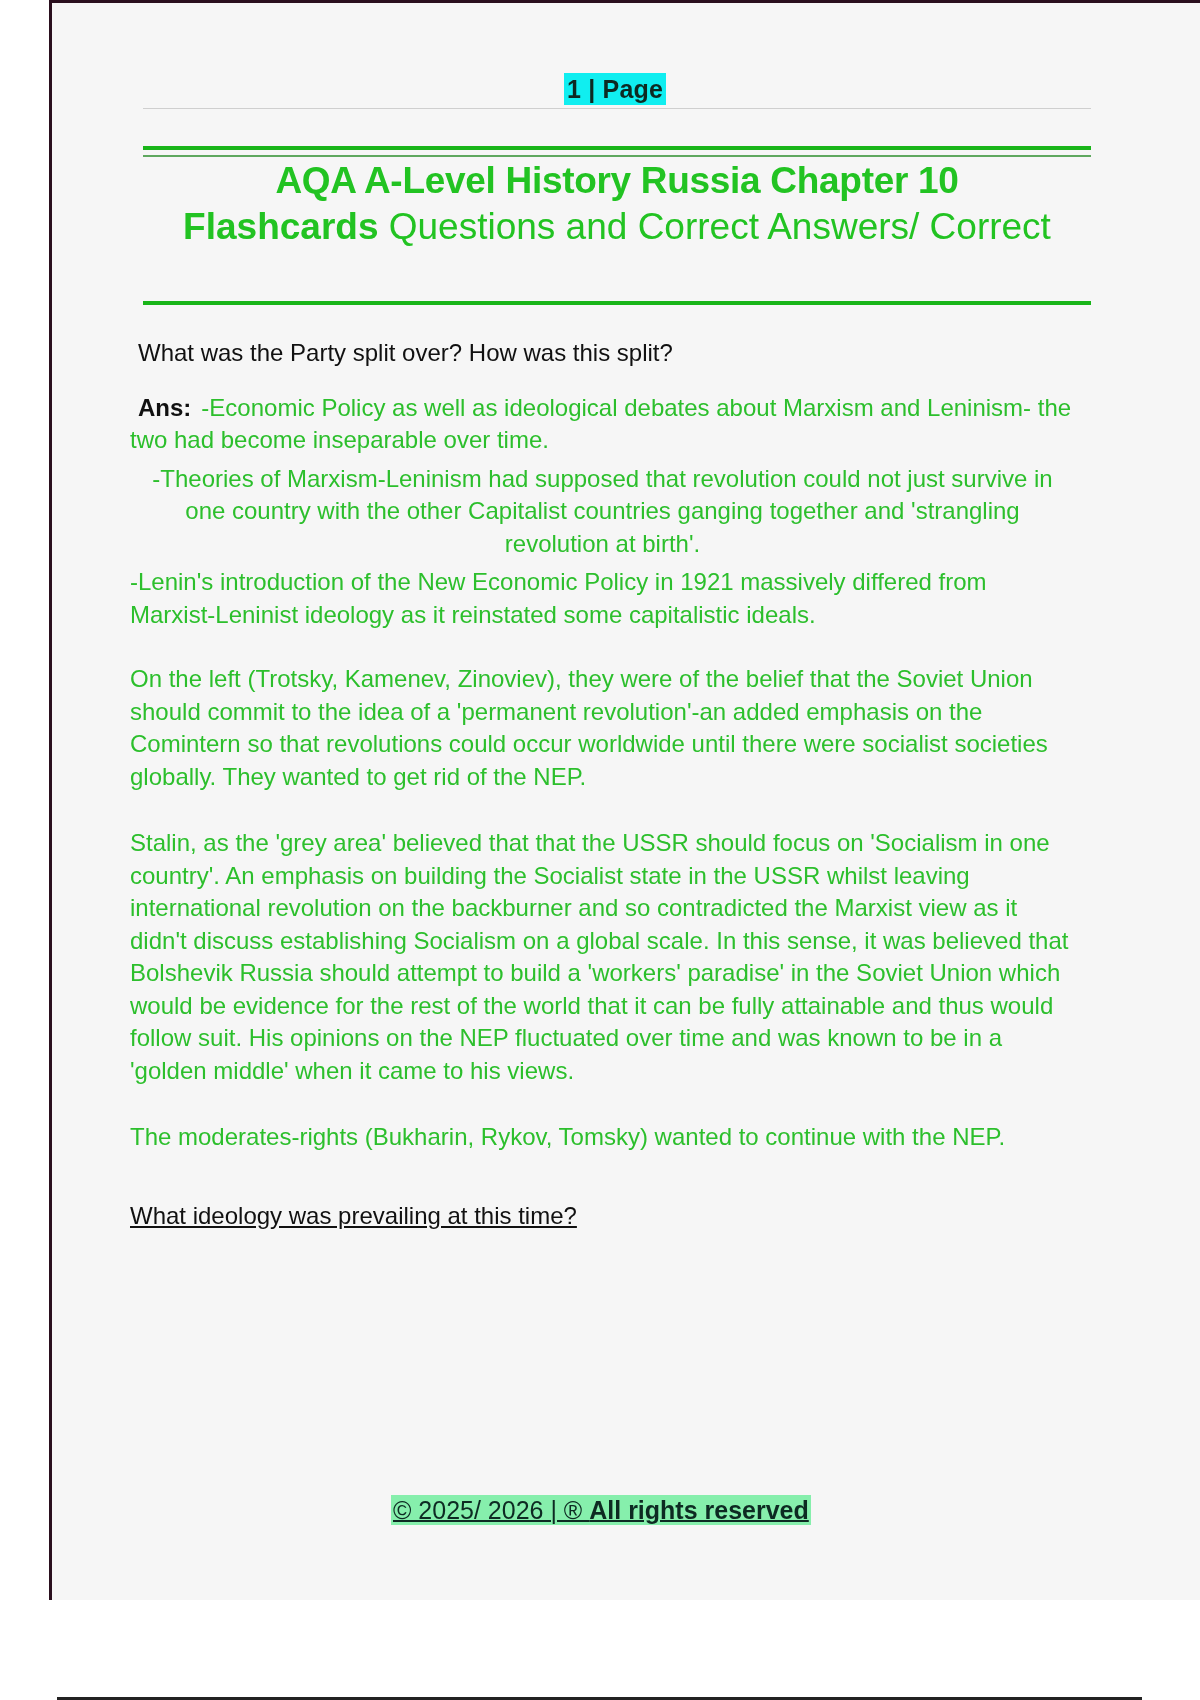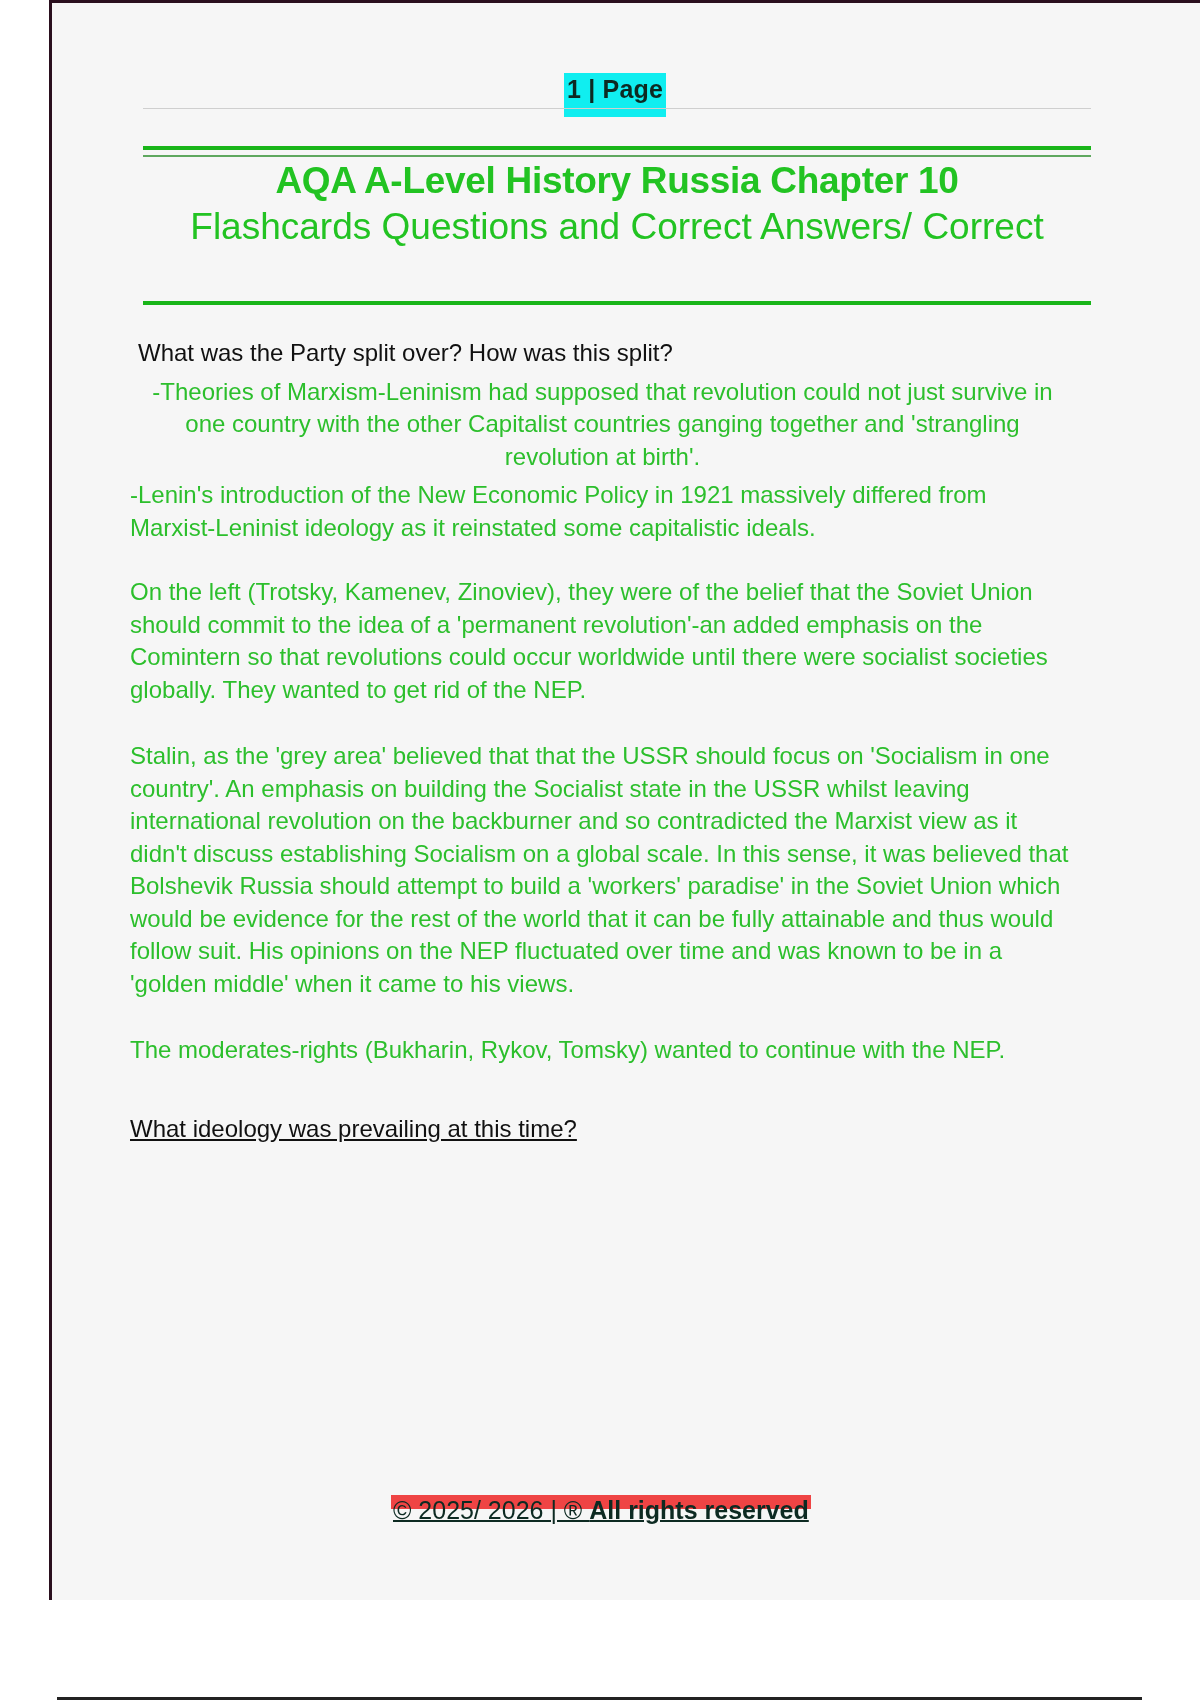--- a/index.html
+++ b/index.html
@@ -17,21 +17,21 @@
       width: 1151px;
       height: 1600px;
       background: #f6f6f6;
       border-left: 3px solid #2a0f1e;
       border-top: 3px solid #2a0f1e;
     }
     .header-page-label {
       position: absolute;
       left: 564px;
       top: 73px;
-      height: 44px;
+      height: 32px;
       padding: 0 3px;
       background: #10eef0;
       color: #0d2a22;
       font-weight: bold;
       font-size: 25px;
       line-height: 32px;
       letter-spacing: 0.2px;
     }
     .header-rule {
       position: absolute;
@@ -61,21 +61,21 @@
       position: absolute;
       left: 143px;
       top: 158px;
       width: 948px;
       text-align: center;
       color: #22c322;
       font-size: 37px;
       line-height: 46px;
     }
     .title-line1 { font-weight: bold; letter-spacing: -0.3px; }
-    .title-bold { font-weight: normal; }
+    .title-bold { font-weight: bold; }
     .title-rule-bottom {
       position: absolute;
       left: 143px;
       top: 301px;
       width: 948px;
       height: 4px;
       background: #19b519;
     }
     .content {
       position: absolute;
@@ -104,23 +104,23 @@
     .p-ans2 { margin-top: 6px; text-align: center; }
     .p-ans3 { margin-top: 6px; }
     .p-ans4 { margin-top: 32px; }
     .p-ans5 { margin-top: 34px; }
     .p-ans6 { margin-top: 34px; }
     .q2 { margin-top: 46px; padding-left: 0; text-decoration: underline; }
     .footer-copyright {
       position: absolute;
       left: 391px;
       top: 1495px;
-      height: 14px;
+      height: 30px;
       padding: 0 2px;
-      background: #ef4444;
+      background: #86efac;
       color: #0d2a22;
       font-size: 25px;
       line-height: 30px;
       text-decoration: underline;
       text-decoration-thickness: 2px;
     }
     .footer-copyright b { font-weight: bold; }
     .bottom-rule {
       position: absolute;
       left: 57px;
@@ -144,20 +144,21 @@
 <div class="title-block">
   <div class="title-line1">AQA A-Level History Russia Chapter 10</div>
   <div><span class="title-bold">Flashcards</span><span> Questions and Correct Answers/ Correct</span></div>
 </div>
 
 <div class="title-rule-bottom"></div>
 
 <div class="content">
   <div class="question q1">What was the Party split over? How was this split?</div>
 
+  <div class="answer-para p-ans1"><span class="ans-label">Ans:</span><span>-Economic Policy as well as ideological debates about Marxism and Leninism- the two had become inseparable over time.</span></div>
 
   <div class="answer-para p-ans2">-Theories of Marxism-Leninism had supposed that revolution could not just survive in one country with the other Capitalist countries ganging together and 'strangling revolution at birth'.</div>
 
   <div class="answer-para p-ans3">-Lenin's introduction of the New Economic Policy in 1921 massively differed from Marxist-Leninist ideology as it reinstated some capitalistic ideals.</div>
 
   <div class="answer-para p-ans4">On the left (Trotsky, Kamenev, Zinoviev), they were of the belief that the Soviet Union should commit to the idea of a 'permanent revolution'-an added emphasis on the Comintern so that revolutions could occur worldwide until there were socialist societies globally. They wanted to get rid of the NEP.</div>
 
   <div class="answer-para p-ans5">Stalin, as the 'grey area' believed that that the USSR should focus on 'Socialism in one country'. An emphasis on building the Socialist state in the USSR whilst leaving international revolution on the backburner and so contradicted the Marxist view as it didn't discuss establishing Socialism on a global scale. In this sense, it was believed that Bolshevik Russia should attempt to build a 'workers' paradise' in the Soviet Union which would be evidence for the rest of the world that it can be fully attainable and thus would follow suit. His opinions on the NEP fluctuated over time and was known to be in a 'golden middle' when it came to his views.</div>
 
   <div class="answer-para p-ans6">The moderates-rights (Bukharin, Rykov, Tomsky) wanted to continue with the NEP.</div>

